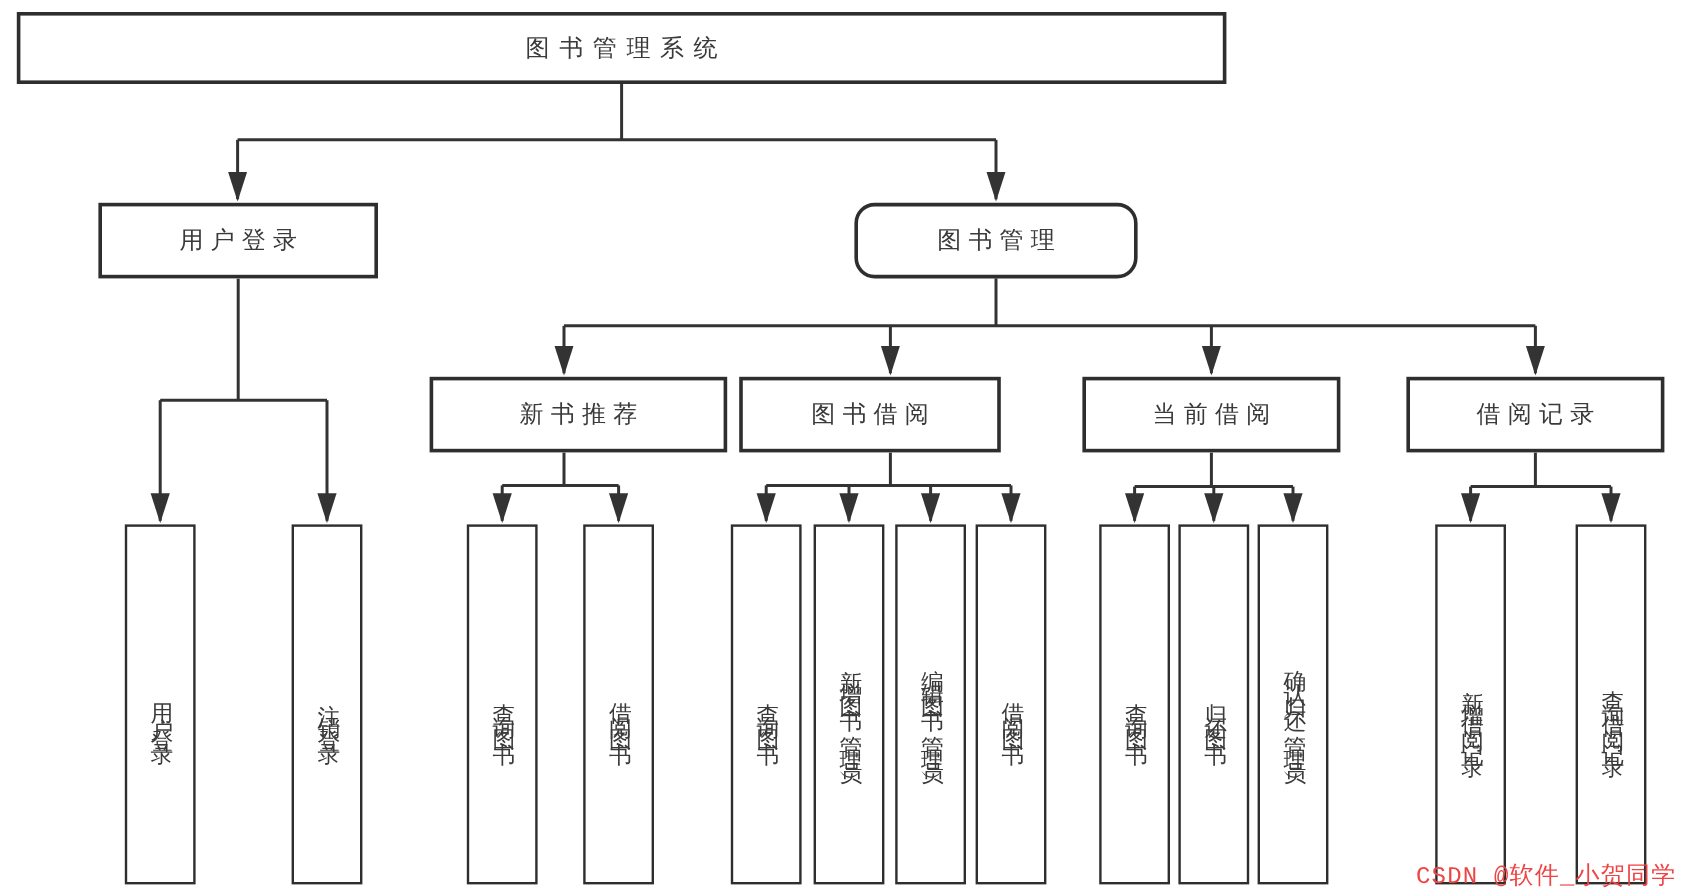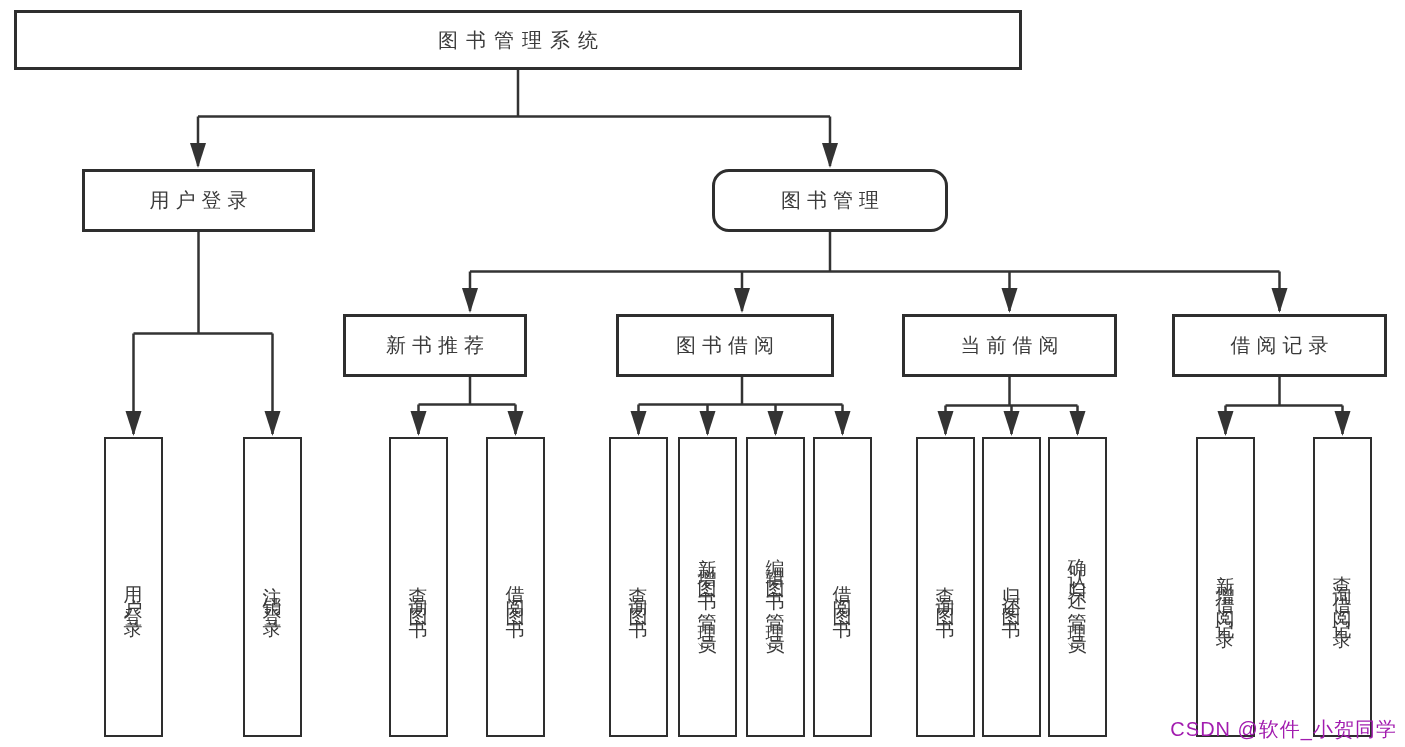--- a/index.html
+++ b/index.html
@@ -2,21 +2,21 @@
 <html><head>
 <meta charset="utf-8">
 <style>
   html, body { margin: 0; padding: 0; background: #ffffff; }
   .stage {
     position: relative;
     width: 1405px;
     height: 747px;
     background: #ffffff;
     overflow: hidden;
-    font-family: Liberation Sans, sans-serif;
+    font-family: Liberation Mono, monospace;
   }
   .connectors {
     position: absolute;
     left: 0; top: 0;
     width: 1405px; height: 747px;
     z-index: 0;
   }
   .node {
     position: absolute;
     box-sizing: border-box;
@@ -48,21 +48,21 @@
     line-height: 1;
     letter-spacing: 11px;
     margin-bottom: -11px;
     white-space: nowrap;
   }
   .watermark {
     position: absolute;
     right: 8px;
     bottom: 4px;
     font-size: 20px;
-    color: #a21caf;
+    color: #ef4444;
     letter-spacing: 1px;
     z-index: 5;
   }
 </style>
 </head>
 <body>
 
 <div class="stage">
 
   <svg class="connectors" viewBox="0 0 1405 747" xmlns="http://www.w3.org/2000/svg">
@@ -119,21 +119,21 @@
     <span class="hlabel">图书管理系统</span>
   </div>
 
   <div class="node" style="left:82px; top:169px; width:233px; height:63px;">
     <span class="hlabel">用户登录</span>
   </div>
   <div class="node" style="left:712px; top:169px; width:236px; height:63px;border-radius:17px;">
     <span class="hlabel">图书管理</span>
   </div>
 
-  <div class="node" style="left:343px; top:314px; width:184px; height:63px;">
+  <div class="node" style="left:358px; top:314px; width:248px; height:63px;">
     <span class="hlabel">新书推荐</span>
   </div>
   <div class="node" style="left:616px; top:314px; width:218px; height:63px;">
     <span class="hlabel">图书借阅</span>
   </div>
   <div class="node" style="left:1172px; top:314px; width:215px; height:63px;">
     <span class="hlabel">借阅记录</span>
   </div>
   <div class="node" style="left:902px; top:314px; width:215px; height:63px;">
     <span class="hlabel">当前借阅</span>

